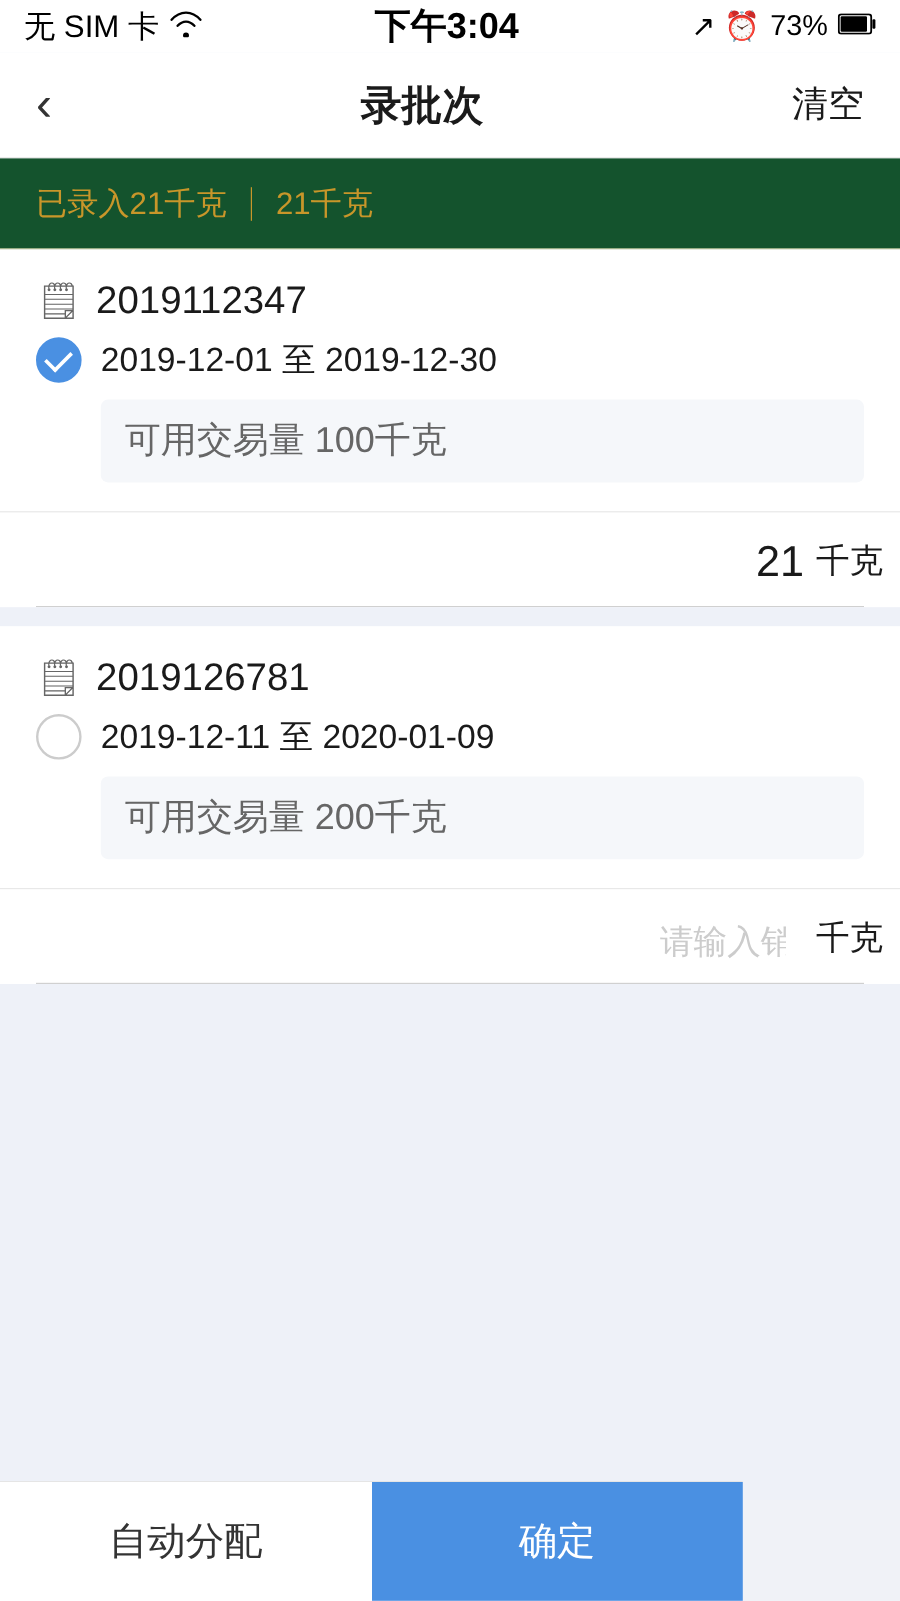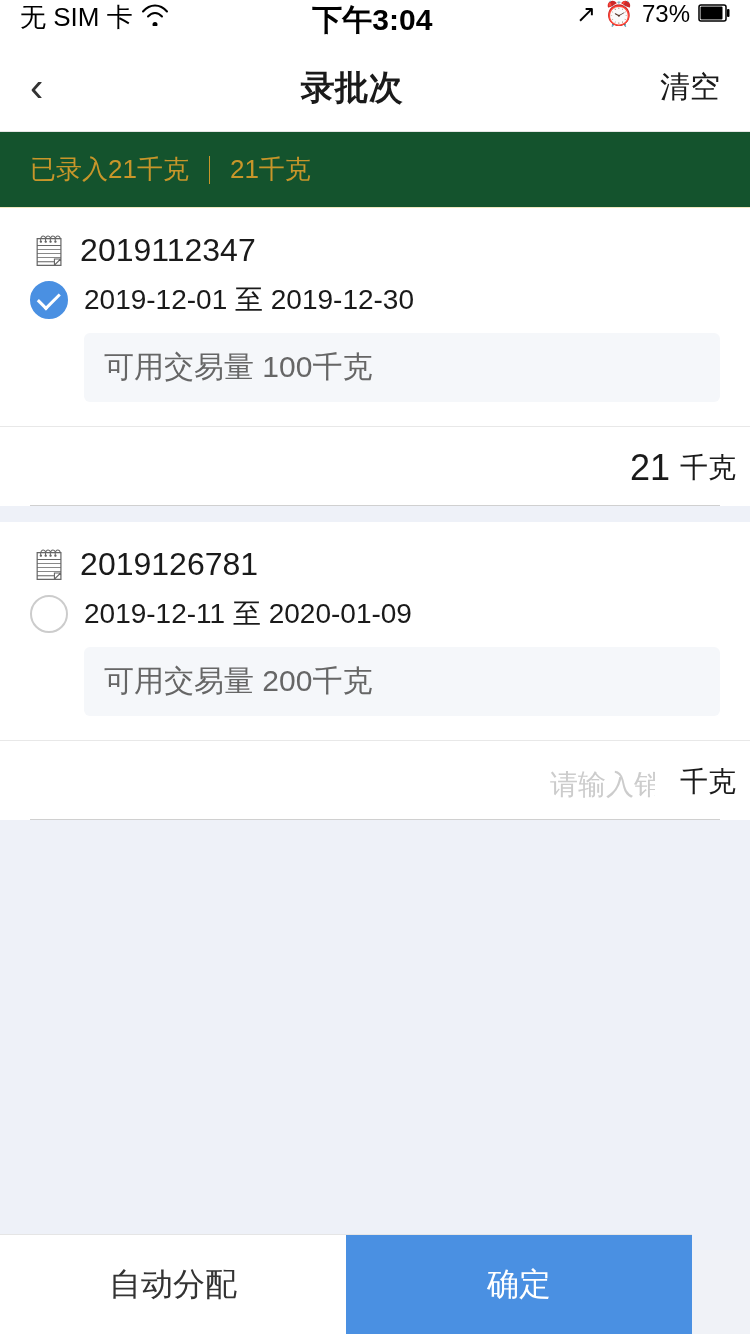--- a/index.html
+++ b/index.html
@@ -11,21 +11,21 @@
       background: #f0f2f7;
       overflow-x: hidden;
     }
 
     
     .status-bar {
       width: 100%;
       height: 44px;
       background: #fff;
       display: flex;
-      align-items: flex-start;
+      align-items: center;
       justify-content: space-between;
       padding: 0 20px;
       font-size: 28px;
     }
     .status-left {
       display: flex;
       align-items: center;
       gap: 8px;
       font-size: 26px;
       color: #000;
@@ -206,21 +206,21 @@
     .bottom-space {
       background: #eef1f8;
       flex: 1;
       min-height: 400px;
     }
 
     
     .footer {
       position: fixed;
       bottom: 0;
-      width: 692px;
+      width: 619px;
       height: 100px;
       display: flex;
       background: #fff;
       border-top: 1px solid #e5e5e5;
     }
     .footer-auto {
       flex: 1;
       display: flex;
       align-items: center;
       justify-content: center;

